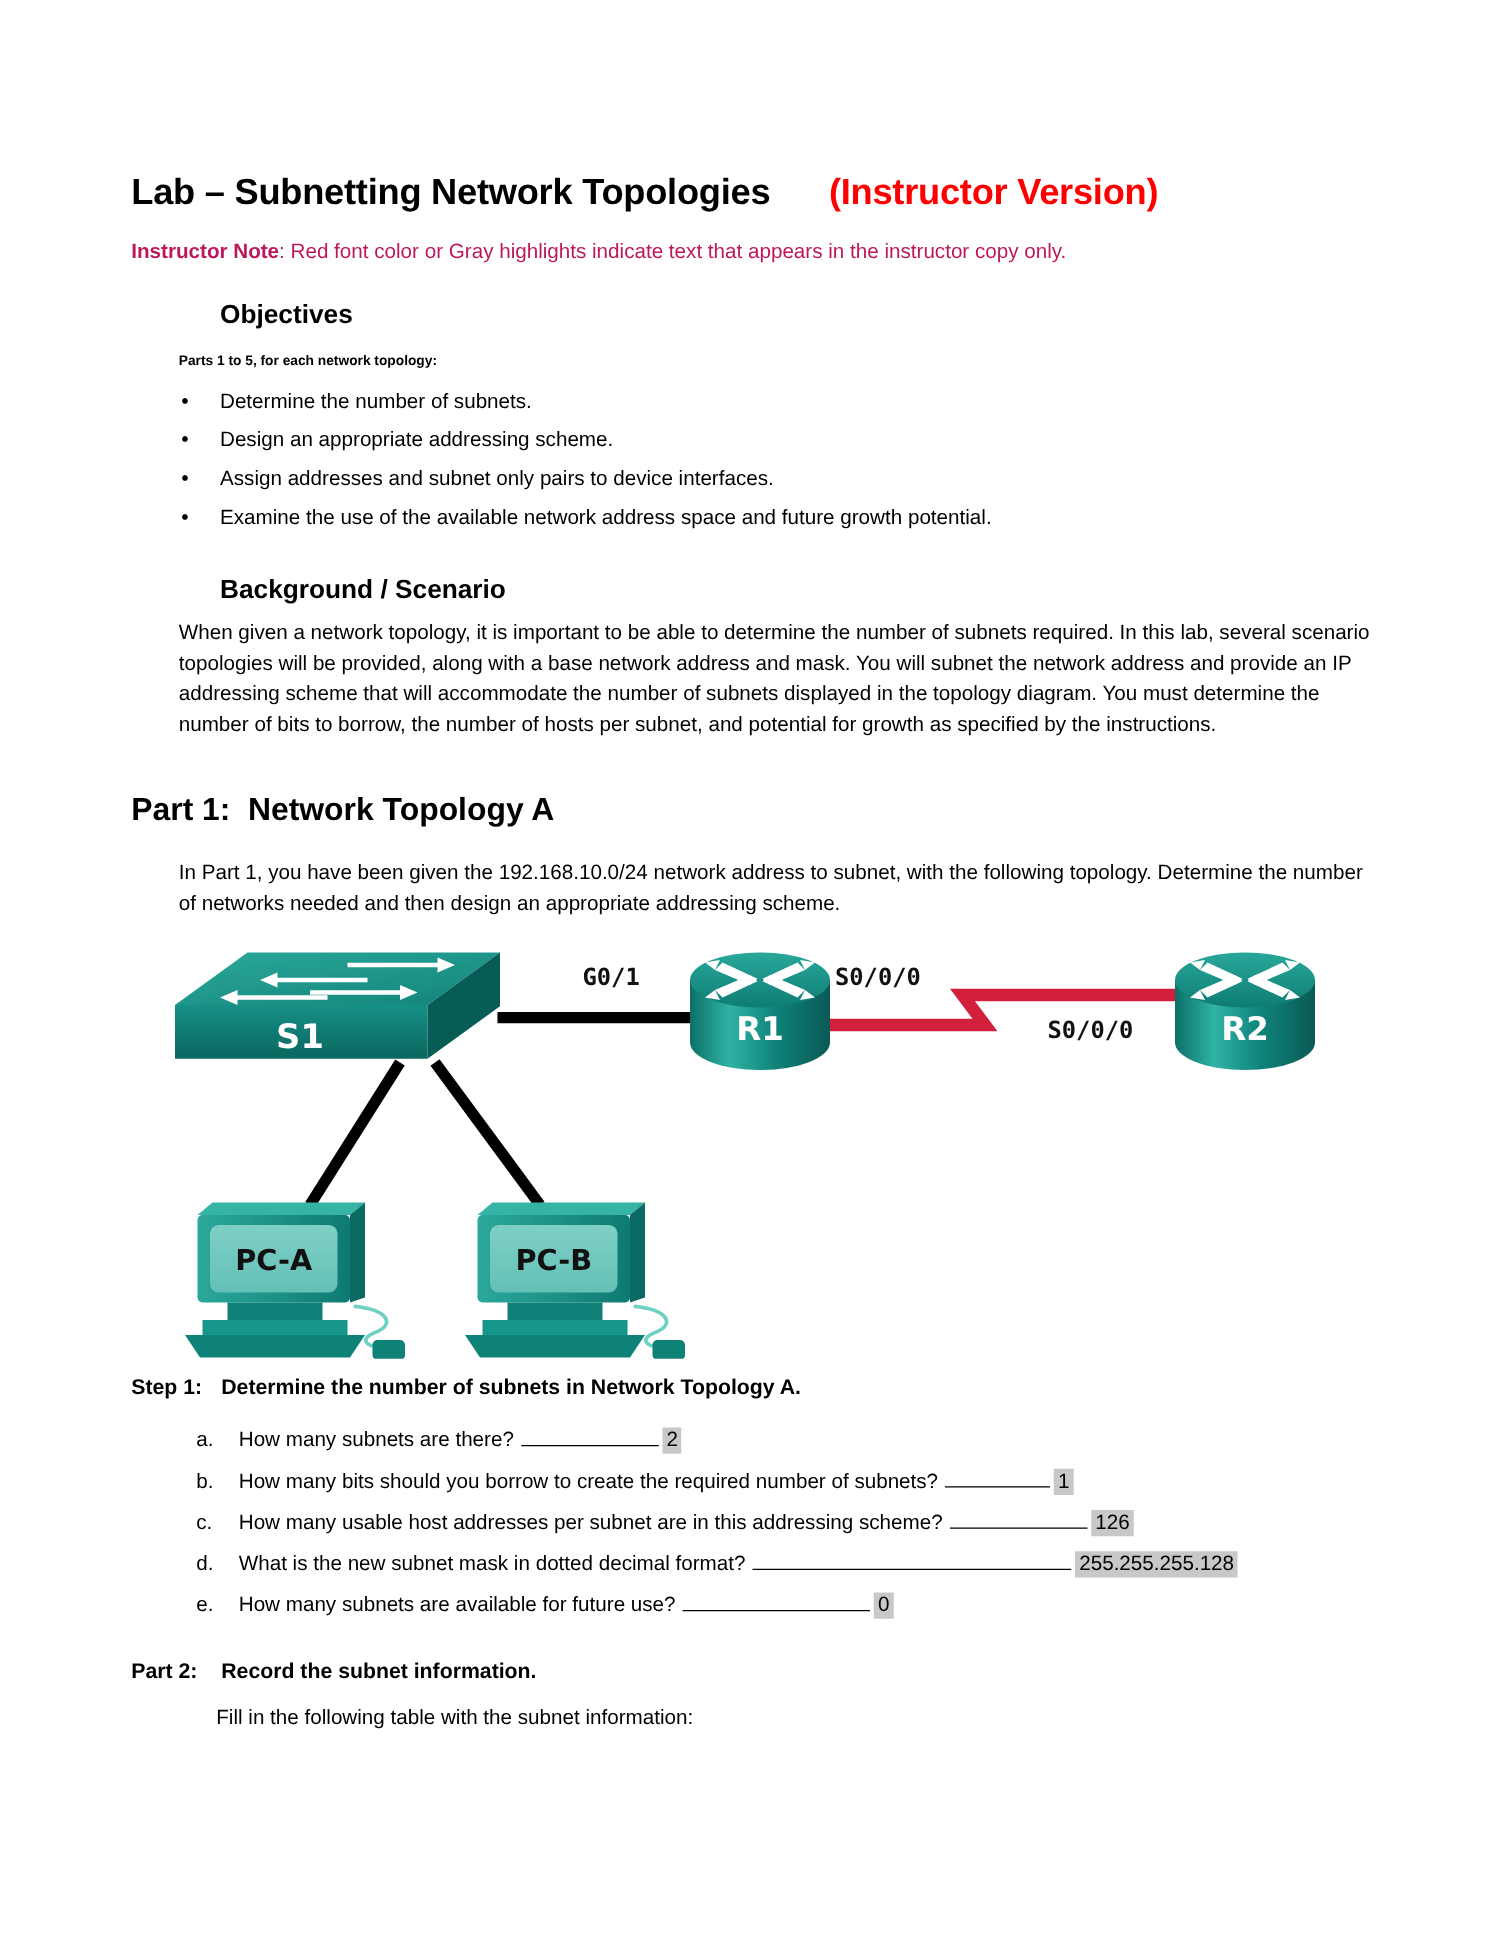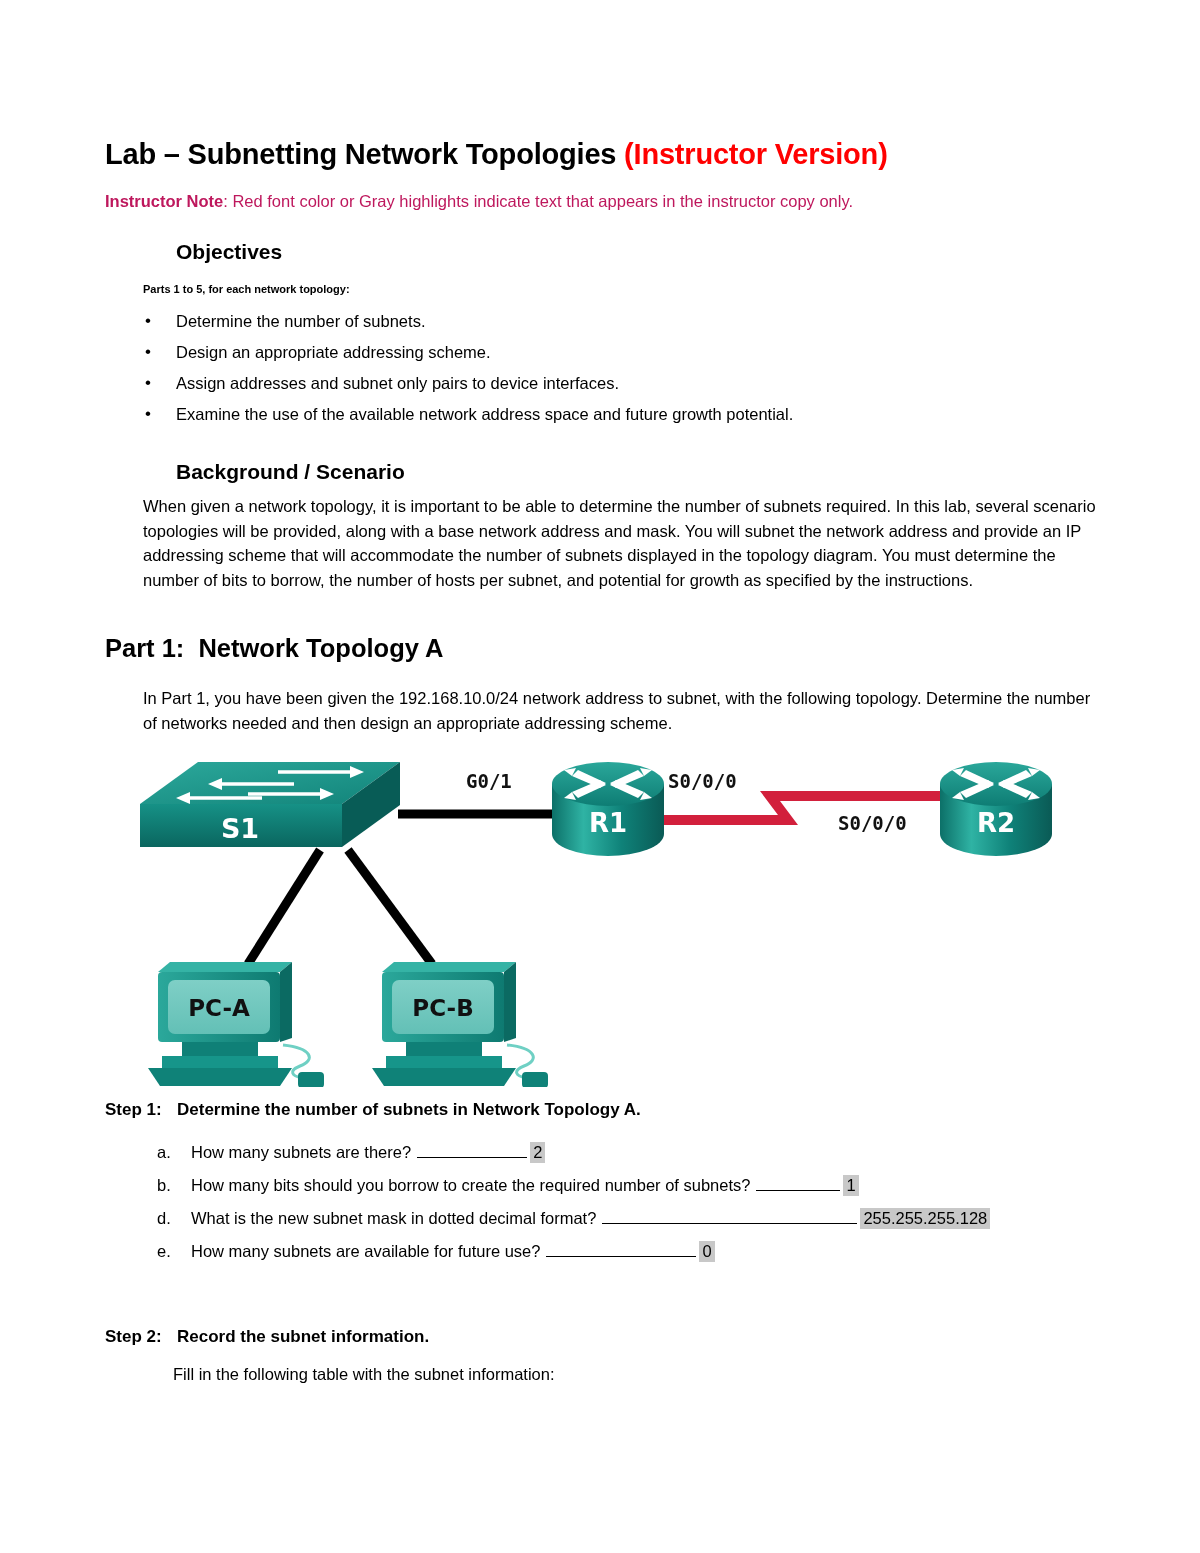--- a/index.html
+++ b/index.html
@@ -27,20 +27,21 @@
     position: absolute;
     left: 105px;
     top: 138px;
     font-size: 29px;
     font-weight: bold;
     letter-spacing: -0.2px;
     white-space: nowrap;
   }
   .doc-title .red {
     color: #ff0000;
+    margin-left: 39px;
   }
   .instr-note {
     position: absolute;
     left: 105px;
     top: 192px;
     font-size: 16.5px;
     color: #be185d;
     white-space: nowrap;
   }
   .instr-note b { font-weight: bold; }
@@ -344,23 +345,26 @@
   <div class="h3 h-step1"><span class="lbl">Step 1:</span><span>Determine the number of subnets in Network Topology A.</span></div>
 
   <div class="qlist">
     <div class="qrow">
       <span class="qmark">a.</span><span class="qtext">How many subnets are there?</span><span class="blank" style="width: 110px;"></span><span class="ans">2</span>
     </div>
     <div class="qrow">
       <span class="qmark">b.</span><span class="qtext">How many bits should you borrow to create the required number of subnets?</span><span class="blank" style="width: 84px;"></span><span class="ans">1</span>
     </div>
     <div class="qrow">
+      <span class="qmark">c.</span><span class="qtext">How many usable host addresses per subnet are in this addressing scheme?</span><span class="blank" style="width: 110px;"></span><span class="ans">126</span>
+    </div>
+    <div class="qrow">
       <span class="qmark">d.</span><span class="qtext">What is the new subnet mask in dotted decimal format?</span><span class="blank" style="width: 255px;"></span><span class="ans">255.255.255.128</span>
     </div>
     <div class="qrow">
       <span class="qmark">e.</span><span class="qtext">How many subnets are available for future use?</span><span class="blank" style="width: 150px;"></span><span class="ans">0</span>
     </div>
   </div>
 
-  <div class="h3 h-step2"><span class="lbl">Step 2:</span><span>Record the subnet information.</span></div>
+  <div class="h3 h-step2"><span class="lbl">Part 2:</span><span>Record the subnet information.</span></div>
   <div class="para p-step2">Fill in the following table with the subnet information:</div>
 
 </div>
 
 </body></html>

